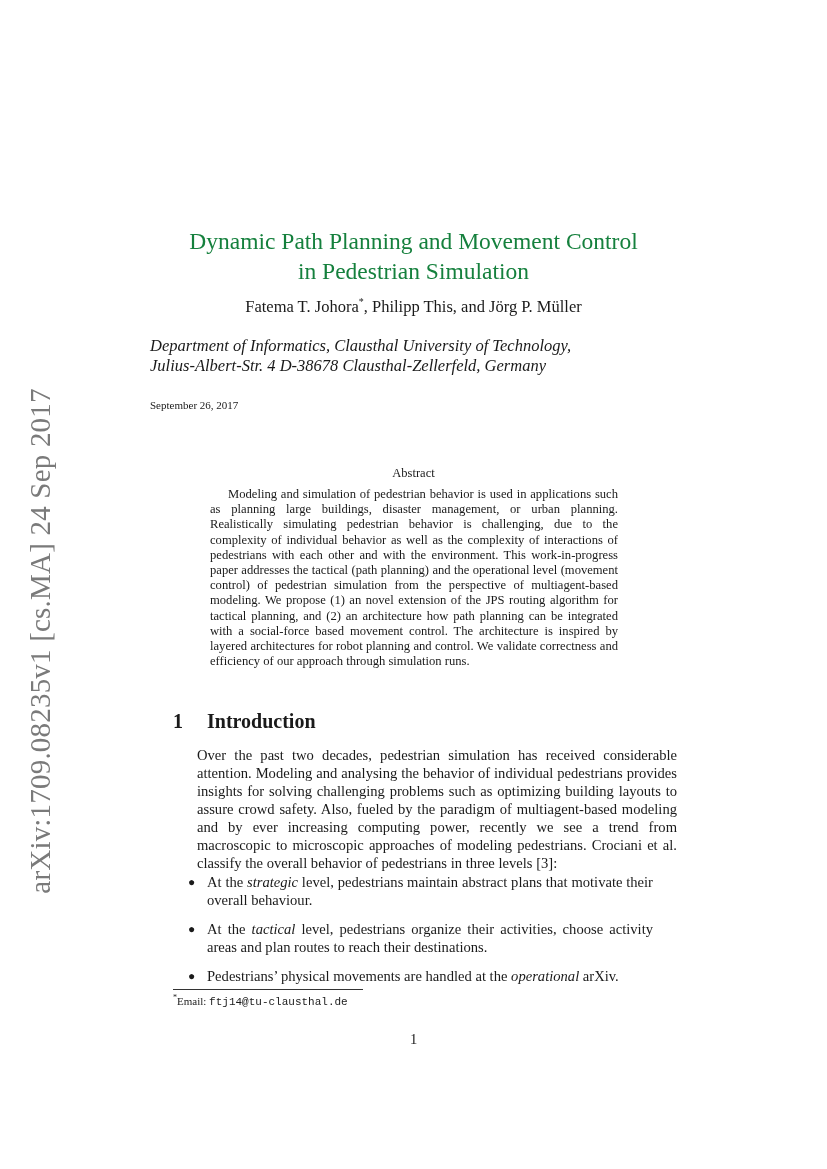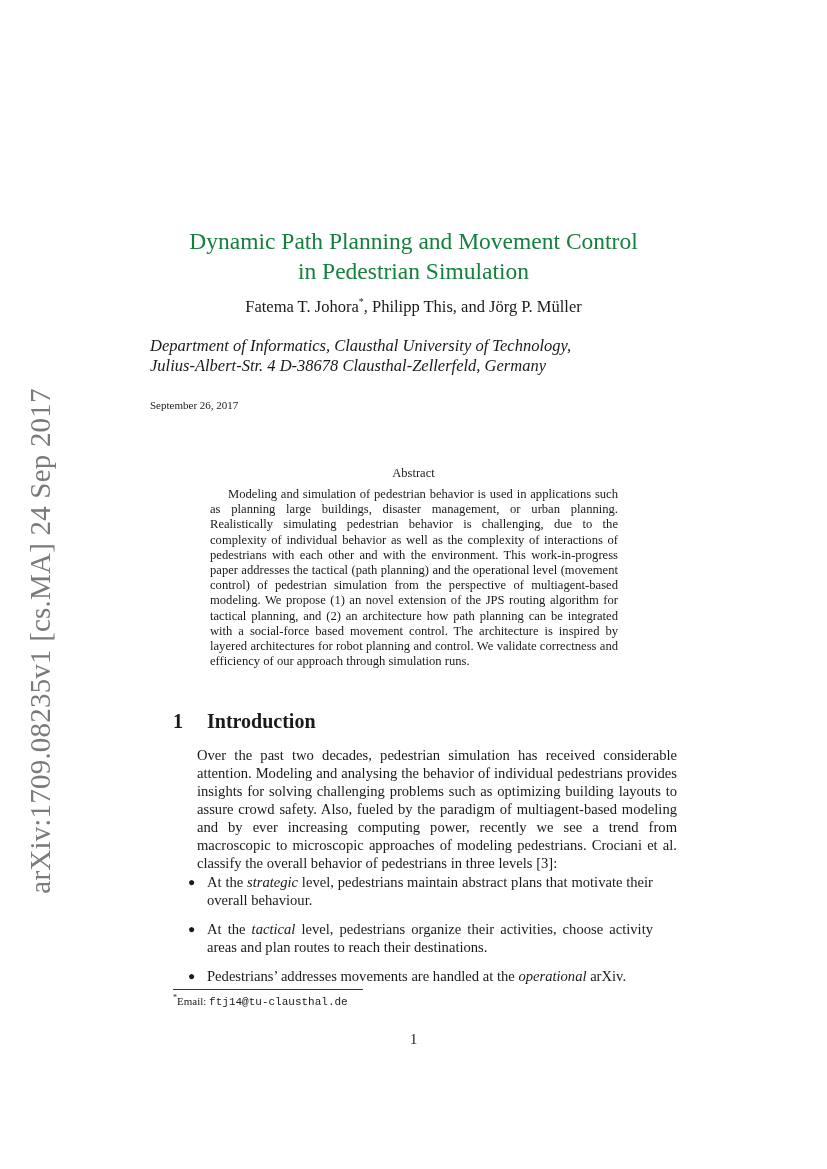--- a/index.html
+++ b/index.html
@@ -122,21 +122,21 @@
   <li>
     <span class="dot">●</span>
     <span>At the </span><em>strategic</em><span> level, pedestrians maintain abstract plans that motivate their overall behaviour.</span>
   </li>
   <li>
     <span class="dot">●</span>
     <span>At the </span><em>tactical</em><span> level, pedestrians organize their activities, choose activity areas and plan routes to reach their destinations.</span>
   </li>
   <li>
     <span class="dot">●</span>
-    <span>Pedestrians’ addresses movements are handled at the </span><em>operational</em><span> arXiv.</span>
+    <span>Pedestrians’ physical movements are handled at the </span><em>operational</em><span> arXiv.</span>
   </li>
 </ul>
 
 <div class="footnote-rule"></div>
 <div class="footnote">
   <sup>*</sup><span>Email: </span><span class="mono">ftj14@tu-clausthal.de</span>
 </div>
 
 <div class="page-num">1</div>
 

